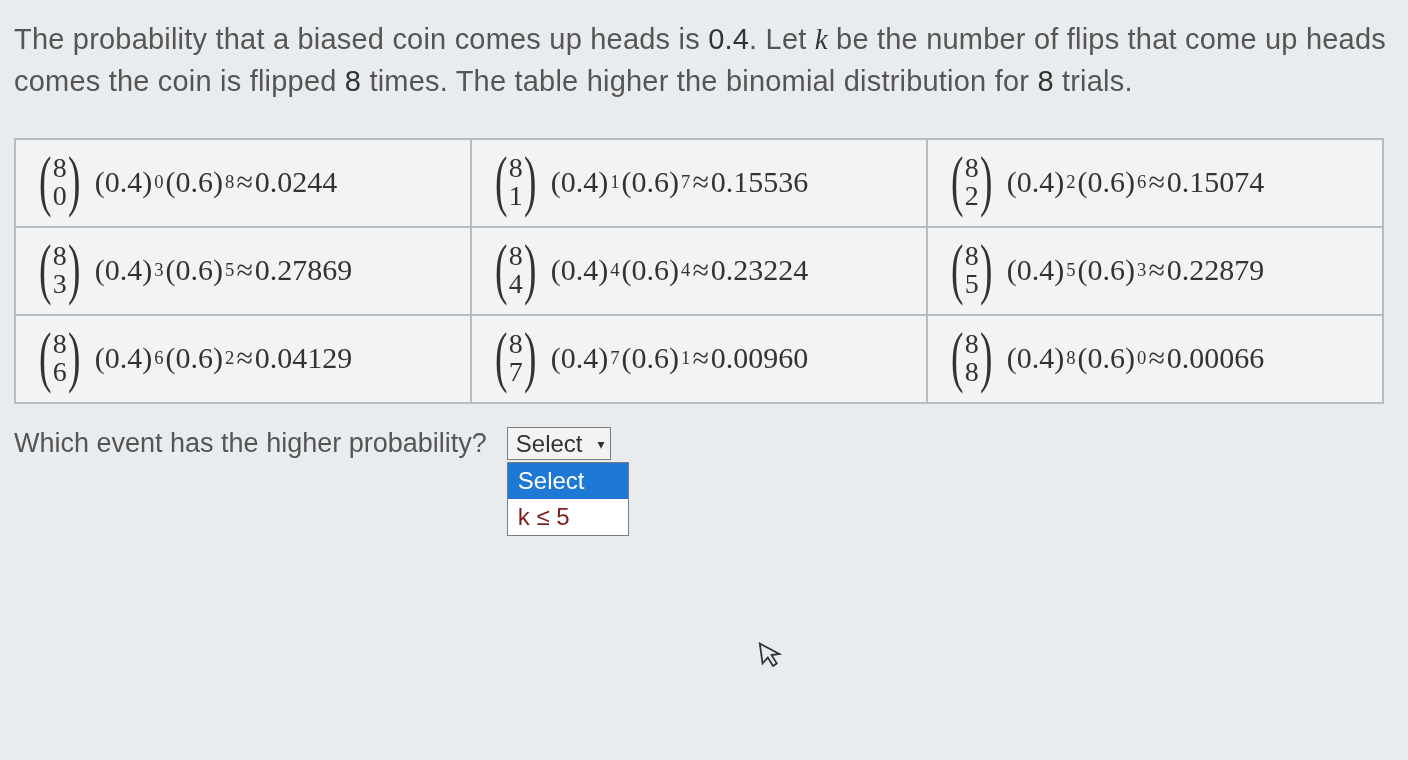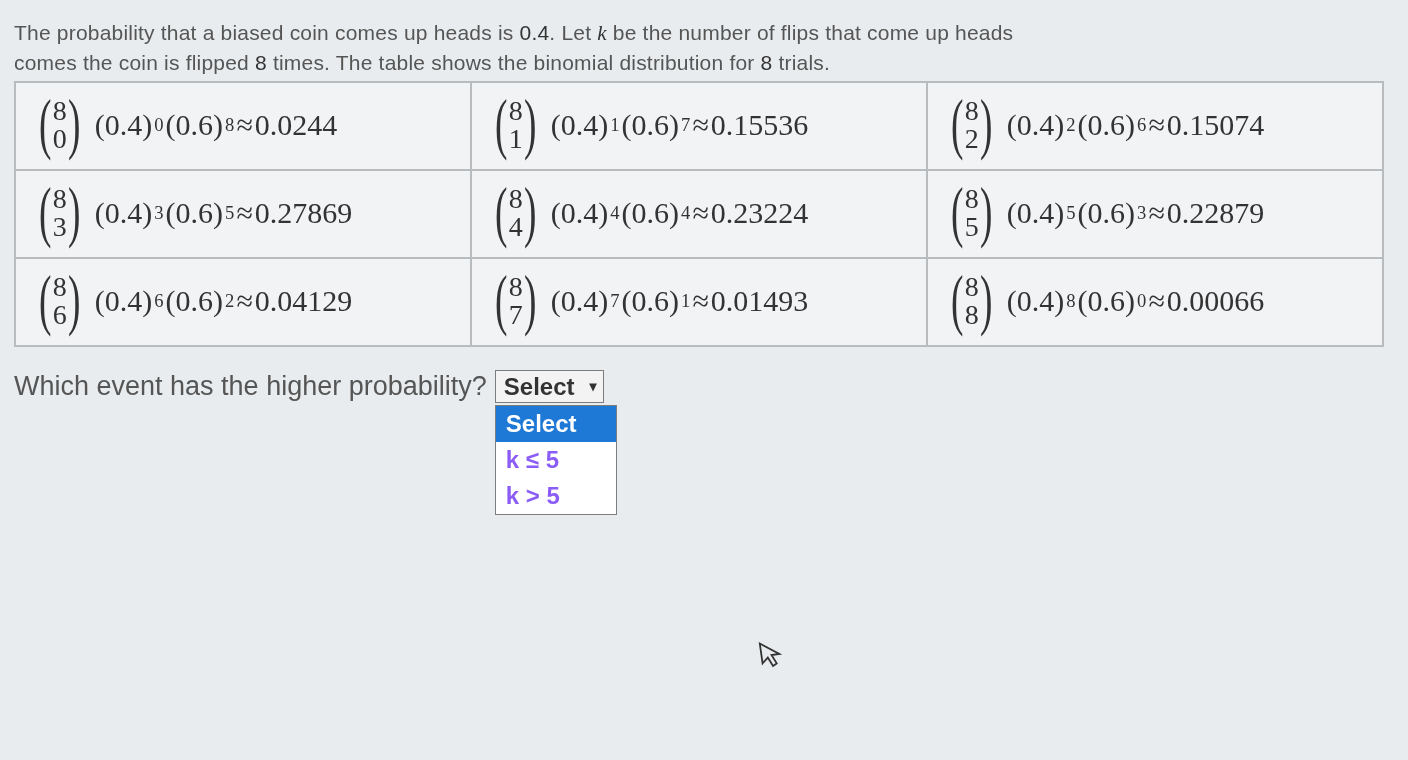--- a/index.html
+++ b/index.html
@@ -9,24 +9,24 @@
     height: 760px;
     background: #e9ecee;
     font-family: Arial, Helvetica, sans-serif;
     color: #4a4a4a;
     overflow: hidden;
   }
   .page {
     padding: 18px 10px 0 14px;
   }
   .prompt {
-    font-size: 21px;
+    font-size: 29px;
     line-height: 1.45;
     color: #555;
-    margin-bottom: 2px;
+    margin-bottom: 36px;
     letter-spacing: 0.2px;
   }
   .prompt .num { color: #333; }
   .prompt .var { font-style: italic; font-family: "Times New Roman", serif; color:#333; }
 
   table.binom {
     border-collapse: collapse;
     width: 1370px;
     background: #f2f3f4;
   }
@@ -63,27 +63,26 @@
   .binom-col span { display:block; }
 
   sup { font-size: 0.62em; vertical-align: super; line-height:0; }
 
   .question-row {
     margin-top: 24px;
     font-size: 27px;
     color: #555;
     display: flex;
     align-items: flex-start;
-    gap: 8px;
+    gap: 20px;
   }
 
   .select-wrap {
     position: relative;
     display: inline-block;
-    font-weight: bold;
   }
   .select-box {
     border: 1.5px solid #7d7d7d;
     background: #f3f3f3;
     font-size: 24px;
     color: #333;
     padding: 2px 28px 2px 8px;
     position: relative;
     min-width: 72px;
     height: 30px;
@@ -101,21 +100,21 @@
     position: absolute;
     left: 0;
     top: 34px;
     background: #fff;
     border: 1.5px solid #7d7d7d;
     min-width: 120px;
     font-size: 24px;
   }
   .dropdown .opt {
     padding: 4px 10px;
-    color: #8b5cf6;
+    color: #7f1d1d;
   }
   .dropdown .opt.selected {
     background: #1e79d6;
     color: #fff;
   }
 
   .cursor {
     position: absolute;
     left: 760px;
     top: 640px;
@@ -124,21 +123,21 @@
     transform: rotate(-8deg);
   }
 </style>
 </head>
 <body>
 
 <div class="page">
 
   <div class="prompt">
     <span>The probability that a biased coin comes up heads is </span><span class="num">0.4</span><span>. Let </span><span class="var">k</span><span> be the number of flips that come up heads</span><br>
-    <span>comes the coin is flipped </span><span class="num">8</span><span> times. The table shows the binomial distribution for </span><span class="num">8</span><span> trials.</span>
+    <span>comes the coin is flipped </span><span class="num">8</span><span> times. The table higher the binomial distribution for </span><span class="num">8</span><span> trials.</span>
   </div>
 
   <table class="binom">
     <tbody id="tbody">
         <tr>
           <td><span class="term"><span class="paren">(</span><span class="binom-col">
                 <span>8</span>
                 <span>0</span>
               </span><span class="paren">)</span>&nbsp;(0.4)<sup>0</sup>(0.6)<sup>8</sup> ≈ <span>0.0244</span></span></td>
           <td><span class="term"><span class="paren">(</span><span class="binom-col">
@@ -165,40 +164,39 @@
               </span><span class="paren">)</span>&nbsp;(0.4)<sup>5</sup>(0.6)<sup>3</sup> ≈ <span>0.22879</span></span></td>
         </tr>
         <tr>
           <td><span class="term"><span class="paren">(</span><span class="binom-col">
                 <span>8</span>
                 <span>6</span>
               </span><span class="paren">)</span>&nbsp;(0.4)<sup>6</sup>(0.6)<sup>2</sup> ≈ <span>0.04129</span></span></td>
           <td><span class="term"><span class="paren">(</span><span class="binom-col">
                 <span>8</span>
                 <span>7</span>
-              </span><span class="paren">)</span>&nbsp;(0.4)<sup>7</sup>(0.6)<sup>1</sup> ≈ <span>0.01493</span></span></td>
+              </span><span class="paren">)</span>&nbsp;(0.4)<sup>7</sup>(0.6)<sup>1</sup> ≈ <span>0.00960</span></span></td>
           <td><span class="term"><span class="paren">(</span><span class="binom-col">
                 <span>8</span>
                 <span>8</span>
               </span><span class="paren">)</span>&nbsp;(0.4)<sup>8</sup>(0.6)<sup>0</sup> ≈ <span>0.00066</span></span></td>
         </tr>
       </tbody>
   </table>
 
   <div class="question-row">
     <span>Which event has the higher probability?</span>
     <span class="select-wrap">
       <span class="select-box">
         <span>Select</span>
         <span class="chev">▾</span>
       </span>
       <div class="dropdown" id="dropdown">
           <div class="opt selected">Select</div>
           <div class="opt">k ≤ 5</div>
-          <div class="opt">k &gt; 5</div>
         </div>
     </span>
   </div>
 
 </div>
 
 <div class="cursor"><svg width="24" height="30" viewBox="0 0 24 30">
       <path d="M2 2 L2 22 L8 17 L12 26 L16 24 L12 15 L20 15 Z" fill="none" stroke="#333" stroke-width="1.8"></path>
     </svg></div>
 

